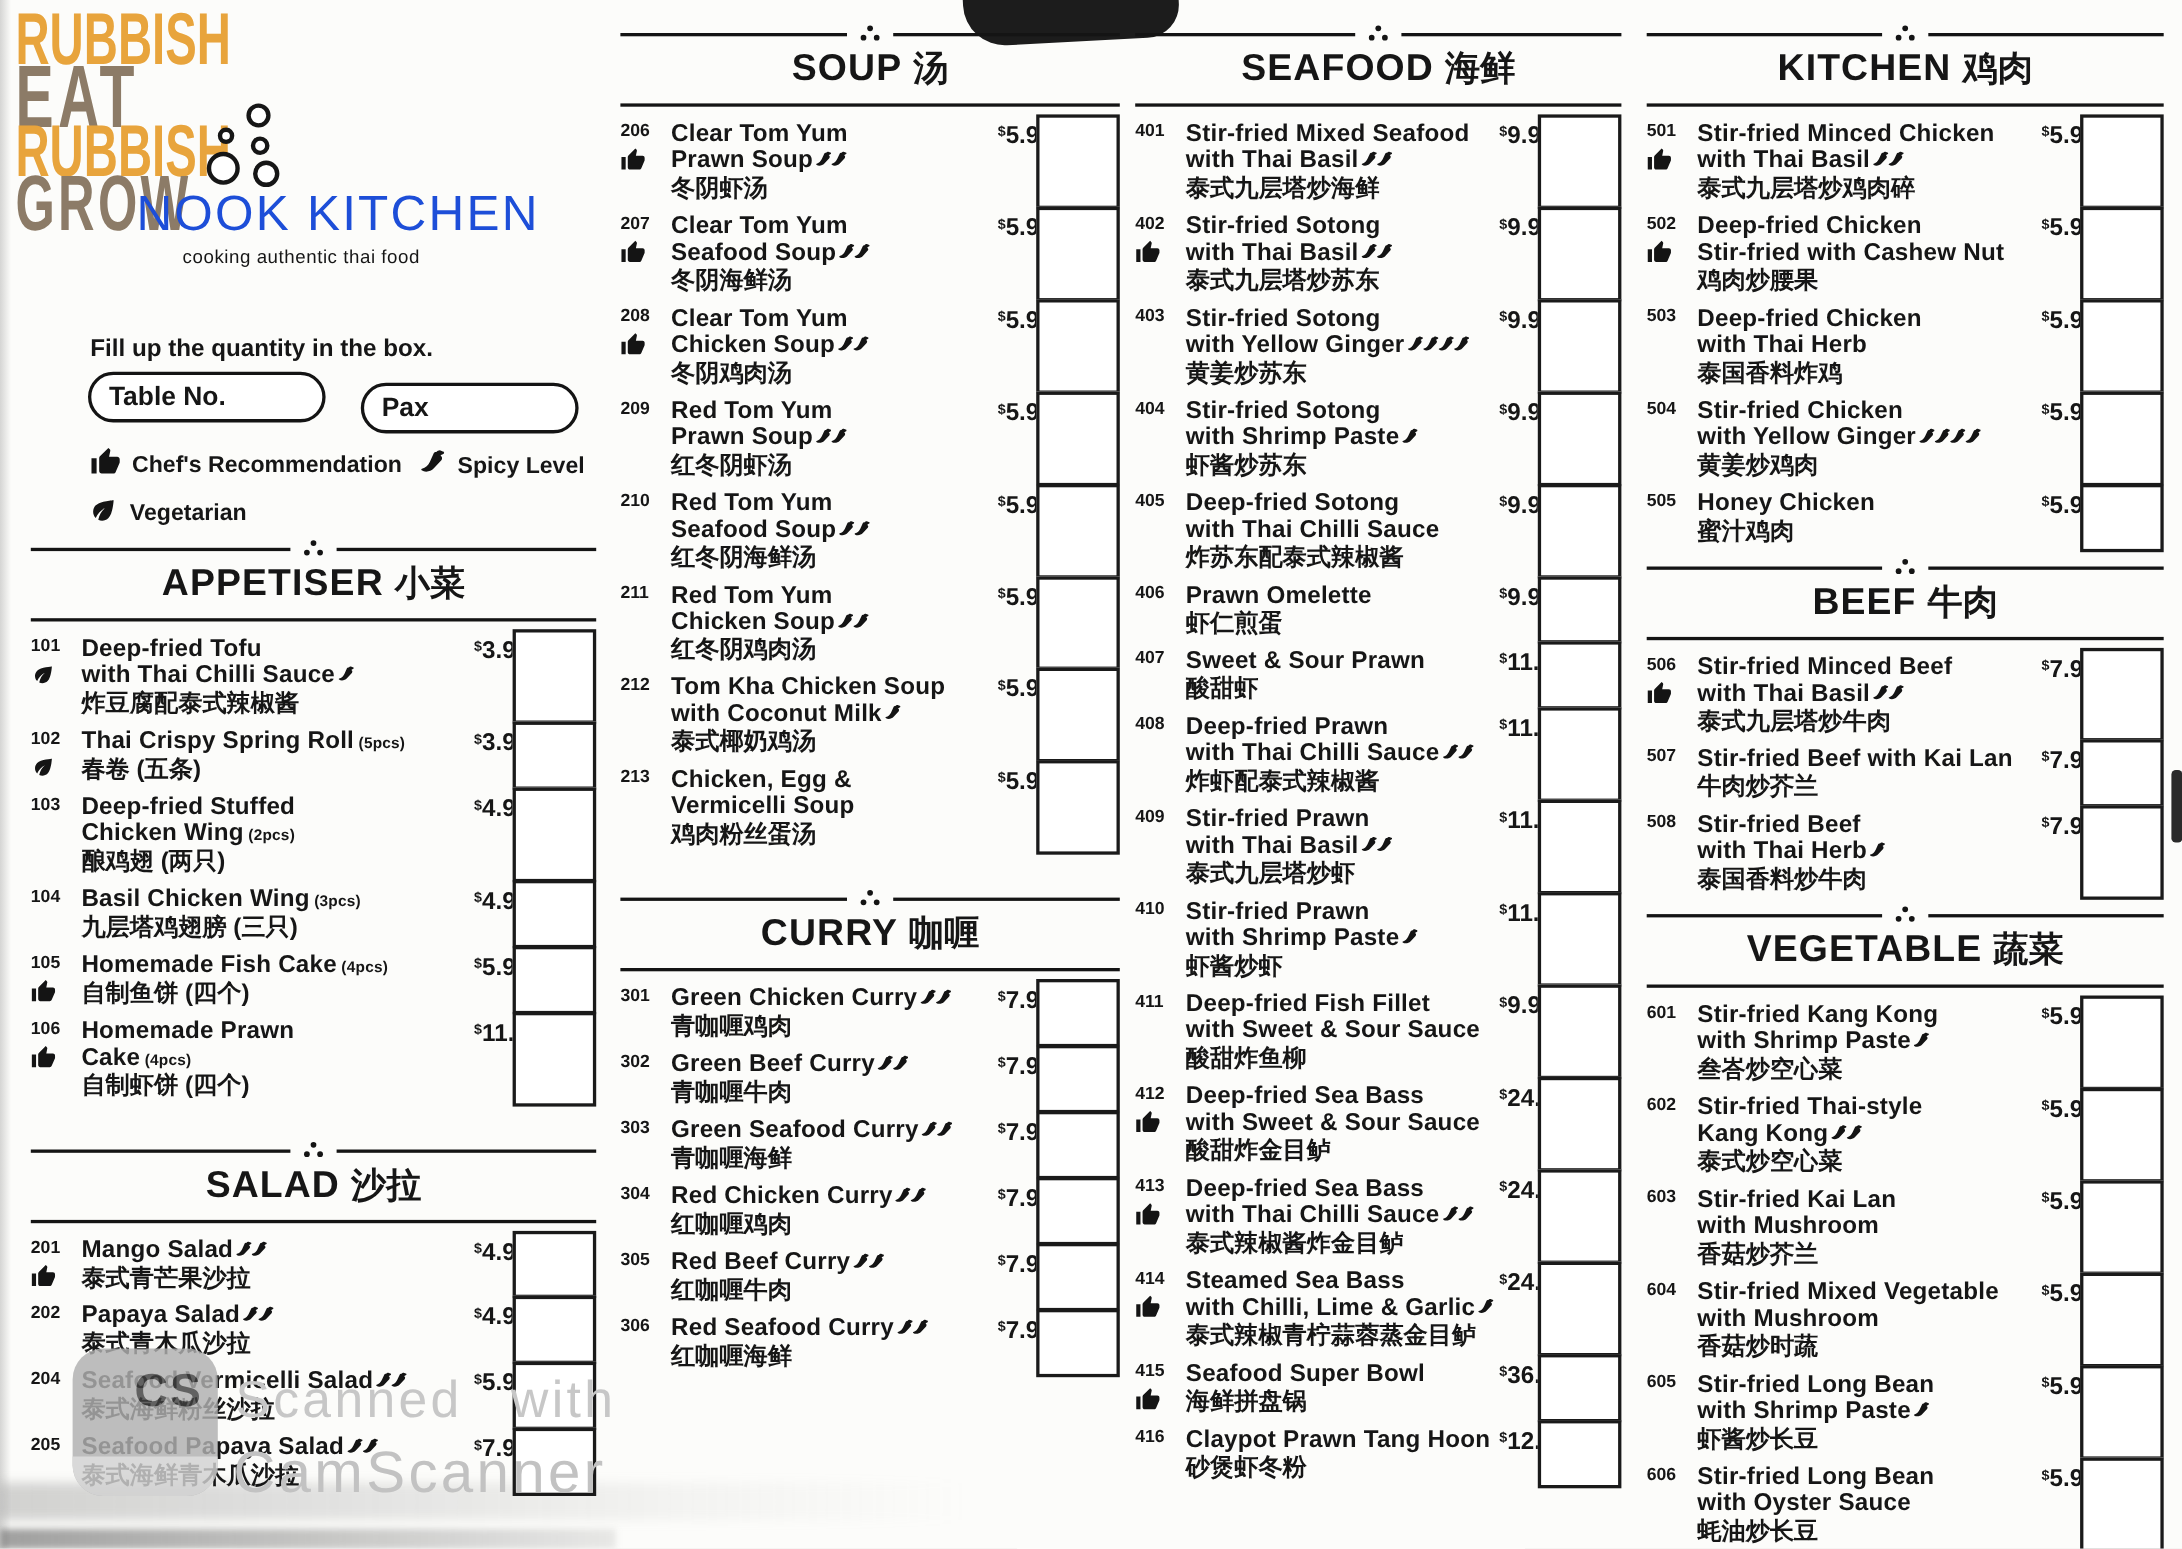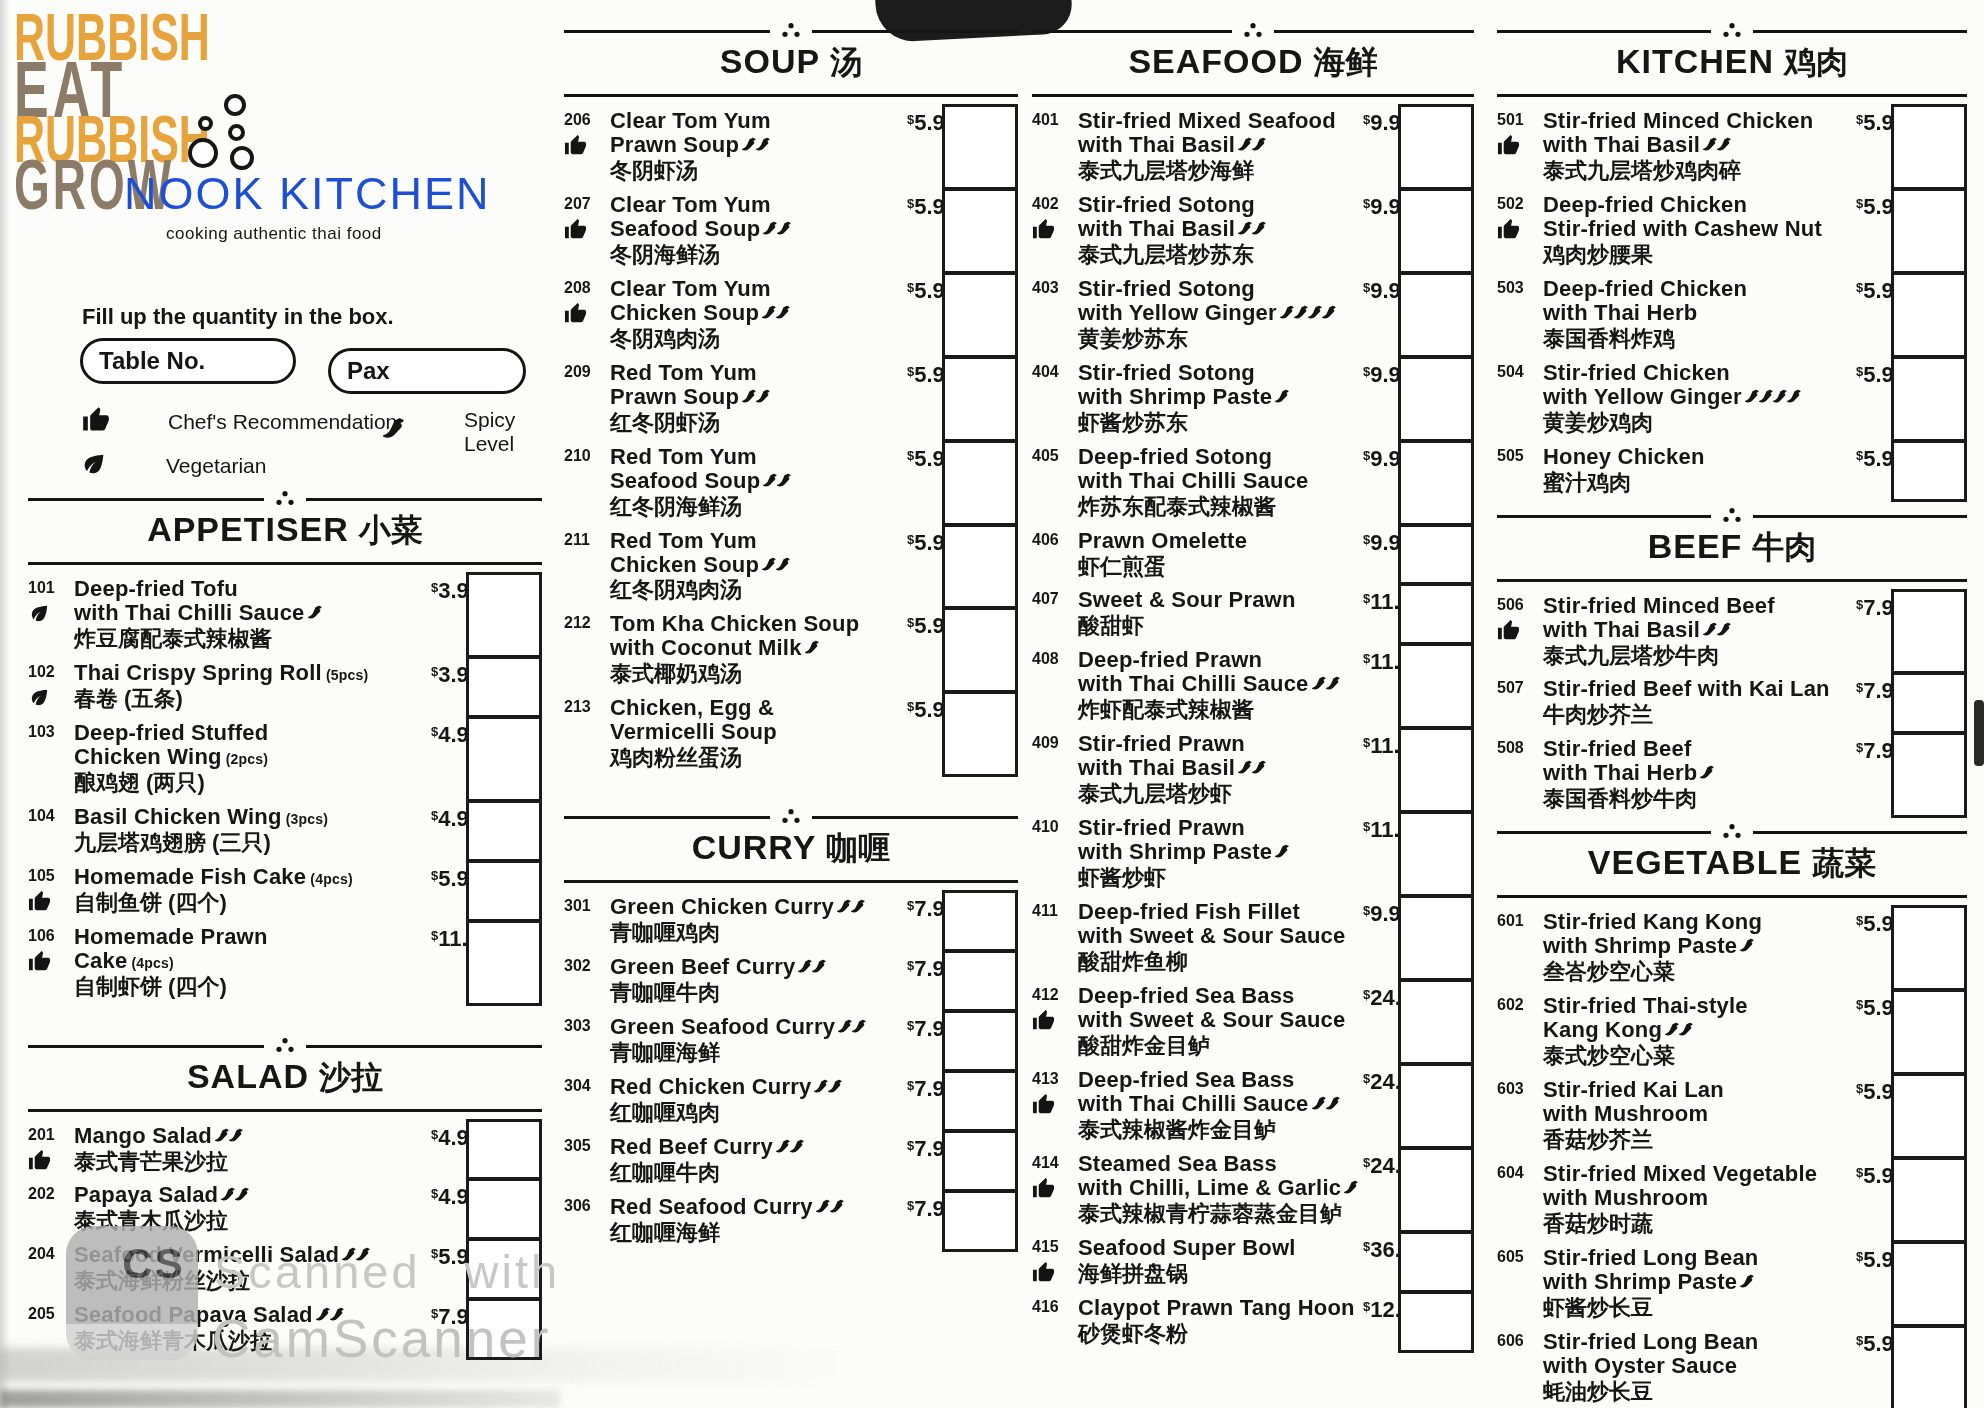--- a/index.html
+++ b/index.html
@@ -58,21 +58,21 @@
 
   .instruction{position:absolute;left:54px;top:298px;font-size:22px;font-weight:700;}
   .fbox{position:absolute;height:46px;border:3.5px solid #141414;border-radius:24px;
     display:flex;align-items:center;padding-left:16px;box-sizing:border-box;background:#fff;}
   .tablebox{left:52px;top:332px;width:216px;}
   .paxbox{left:300px;top:342px;width:198px;}
   .fbox span{font-size:24px;font-weight:700;}
 
   .legend-row{position:absolute;display:flex;align-items:center;gap:10px;}
   .lg-chef{left:54px;top:400px;} .lg-spicy{left:352px;top:402px;} .lg-veg{left:52px;top:444px;}
-  .legend-row .lbl{font-size:21px;font-weight:400;margin-left:48px;}
+  .legend-row .lbl{font-size:21px;font-weight:700;}
   .legend-row svg{width:28px;height:28px;fill:#141414;}
   .lg-spicy svg{width:26px;height:26px;}
 
   
   .section{position:relative;}
   #sec-salad{margin-top:40px;} #sec-curry{margin-top:40px;}
   #sec-beef{margin-top:14px;} #sec-vegetable{margin-top:14px;}
   .sec-head{position:relative;border-top:3px solid #141414;border-bottom:3px solid #141414;
     text-align:center;padding:8px 0 9px;margin-bottom:8px;}
   .orn{position:absolute;left:50%;top:-12px;transform:translateX(-50%);background:#fcfcfa;padding:0 10px;line-height:0;}

